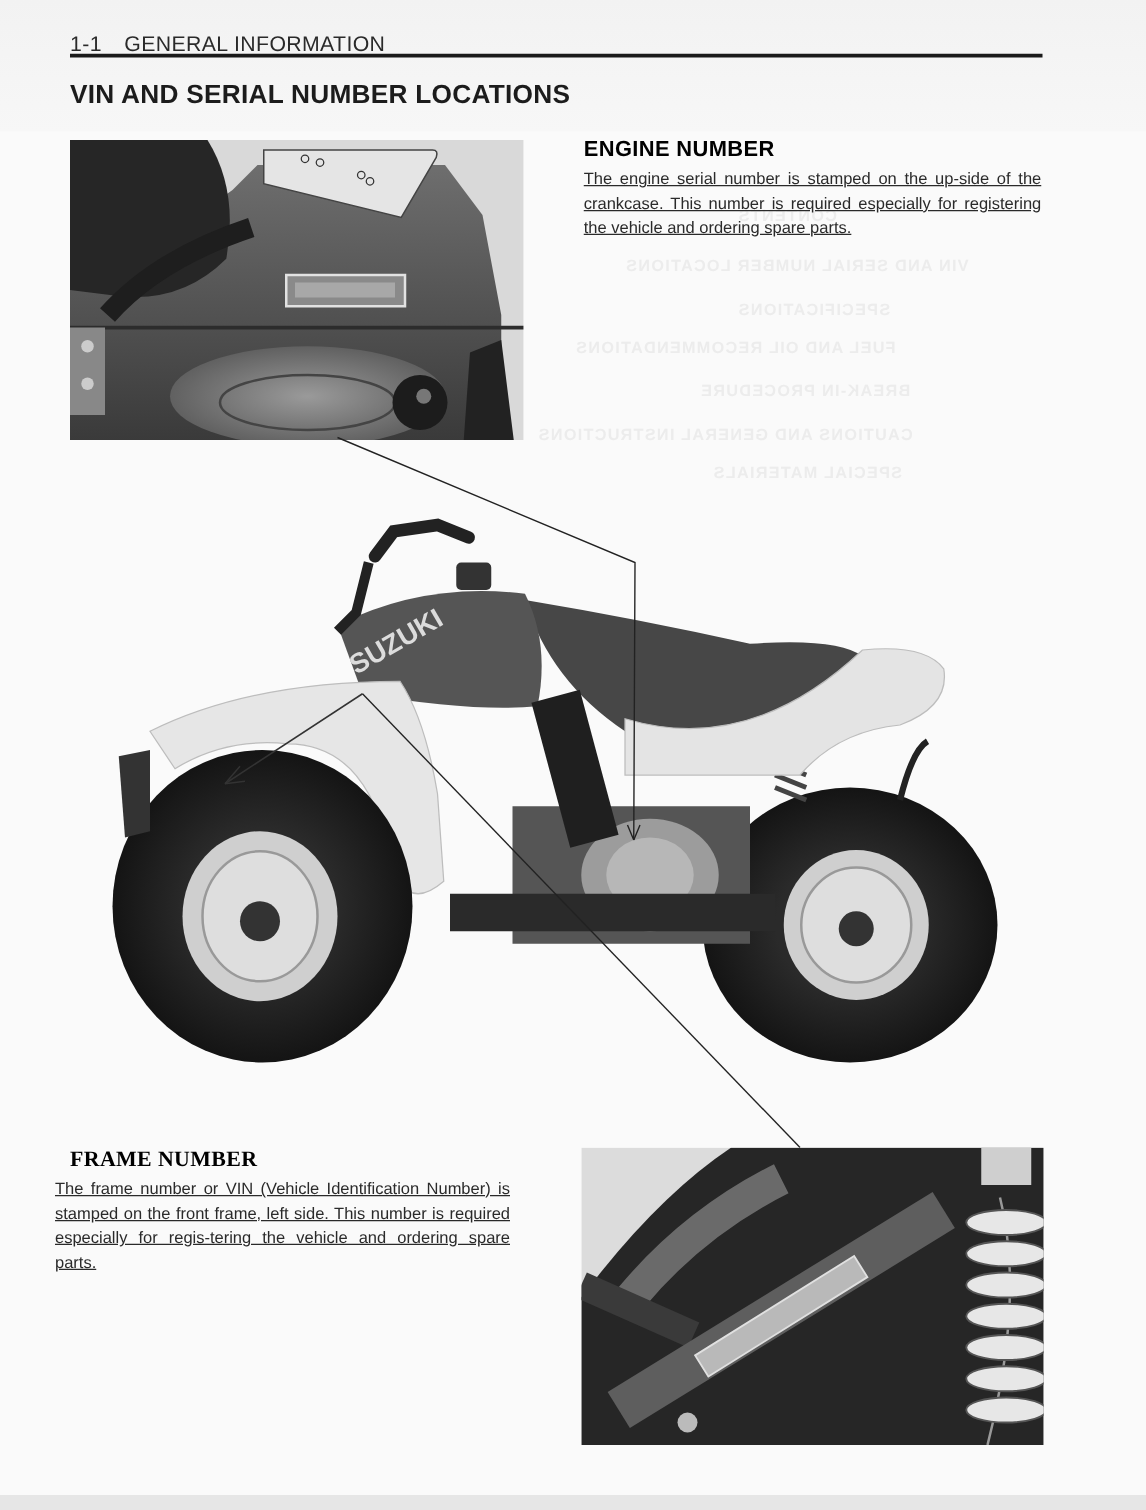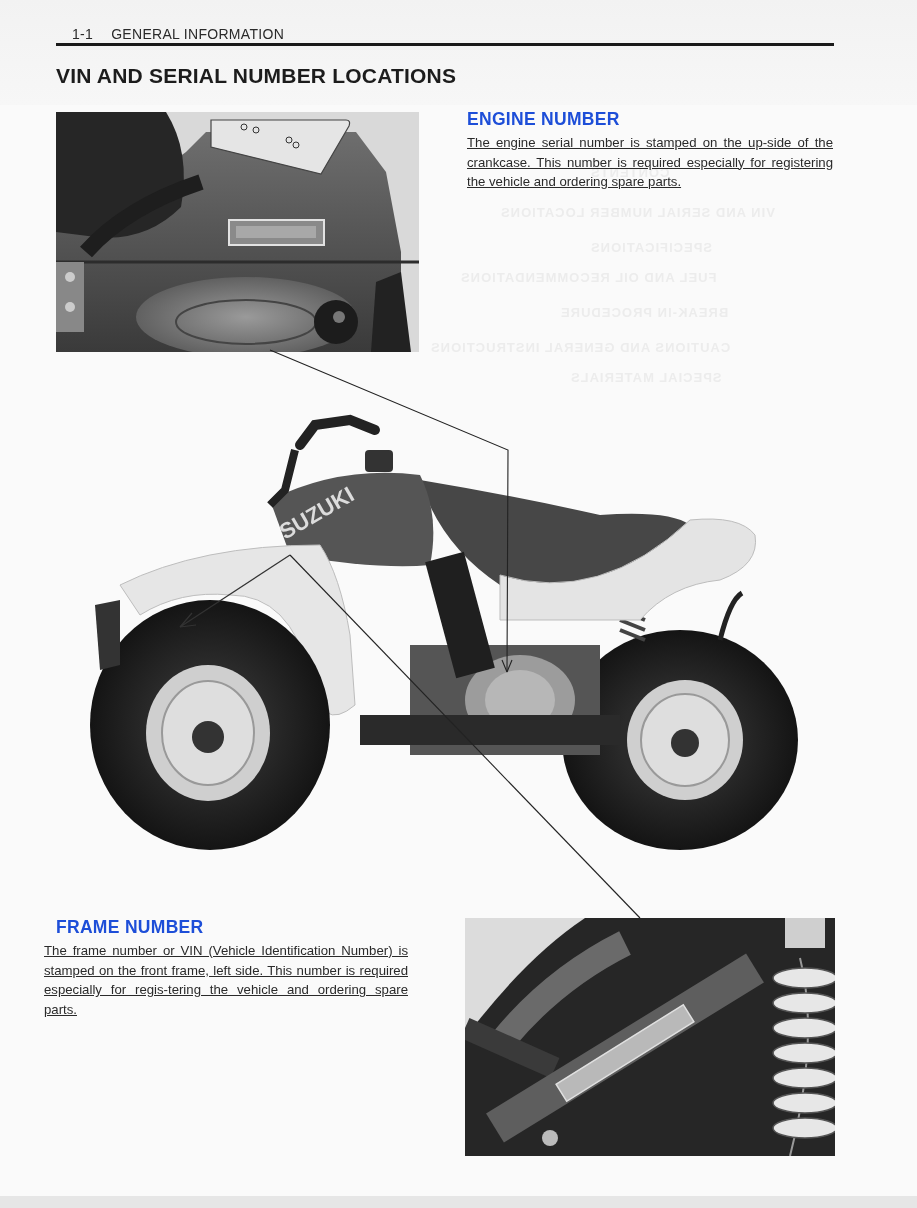--- a/index.html
+++ b/index.html
@@ -5,39 +5,39 @@
   html, body { margin:0; padding:0; }
   body {
     width:917px; height:1208px; position:relative; overflow:hidden;
     background:#fafafa;
     font-family:"Liberation Sans", sans-serif;
     color:#222;
   }
   .ghost-band { position:absolute; left:0; top:0; width:917px; height:105px;
     background:linear-gradient(#f2f2f2,#f7f7f7); }
   .header-label {
-    position:absolute; left:72px; top:26px; font-size:14px; letter-spacing:0.3px;
+    position:absolute; left:56px; top:26px; font-size:17px; letter-spacing:0.3px;
     color:#2a2a2a; font-family:"Liberation Sans Narrow","Liberation Sans",sans-serif;
   }
   .header-label .pg { margin-right:18px; }
   .header-rule { position:absolute; left:56px; top:43px; width:778px; height:3px; background:#1a1a1a; }
   .page-title {
     position:absolute; left:56px; top:64px; font-size:21px; font-weight:bold;
     letter-spacing:0.2px; color:#1c1c1c;
   }
   .photo { position:absolute; overflow:hidden; }
   .photo svg { display:block; }
   .engine-photo { left:56px; top:112px; width:363px; height:240px; }
   .frame-photo { left:465px; top:918px; width:370px; height:238px; }
   .atv-photo { left:80px; top:405px; width:740px; height:450px; }
-  .section-title { position:absolute; font-size:17.5px; font-weight:bold; color:#1d4ed8; letter-spacing:0.3px; }
+  .section-title { position:absolute; font-size:17.5px; font-weight:bold; color:#000000; letter-spacing:0.3px; }
   .section-body { position:absolute; font-size:13.2px; line-height:19.6px; color:#2a2a2a; text-align:justify;text-decoration:underline; }
   .engine-title { left:467px; top:109px; }
   .engine-body { left:467px; top:133px; width:366px; }
-  .frame-title { left:56px; top:917px; }
+  .frame-title { left:56px; top:917px;font-family:Liberation Serif, serif; }
   .frame-body { left:44px; top:941px; width:364px; }
   .leaders { position:absolute; left:0; top:0; pointer-events:none; }
   .bottom-band { position:absolute; left:0; top:1196px; width:917px; height:12px; background:#e6e6e6; }
   .bleed-text { position:absolute; color:#ececec; font-size:13px; font-weight:bold; letter-spacing:1px; transform:scaleX(-1); }
 </style>
 </head>
 <body>
 
 <div class="ghost-band"></div>
 

